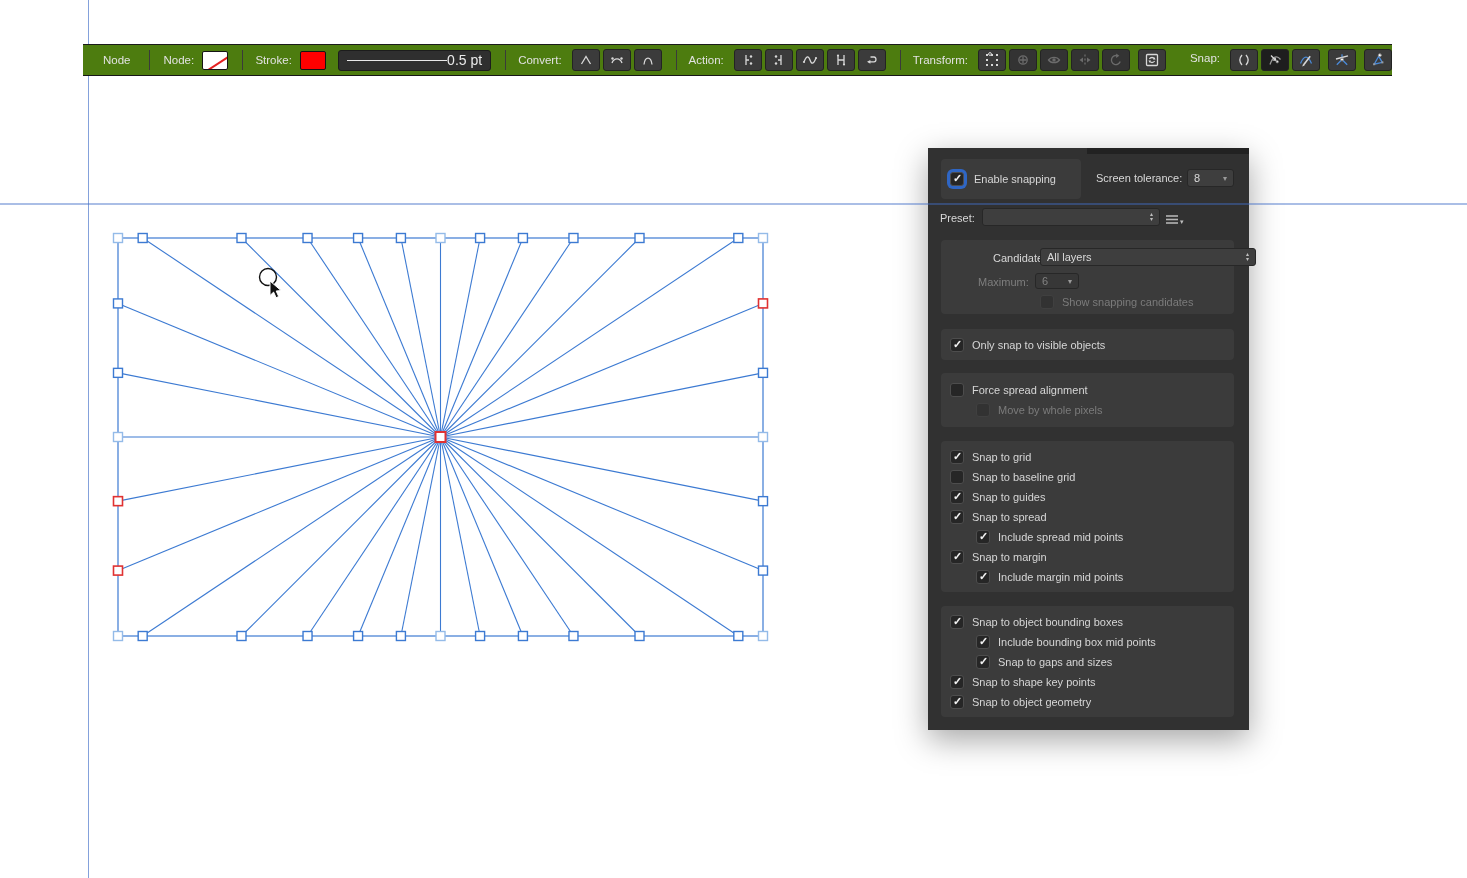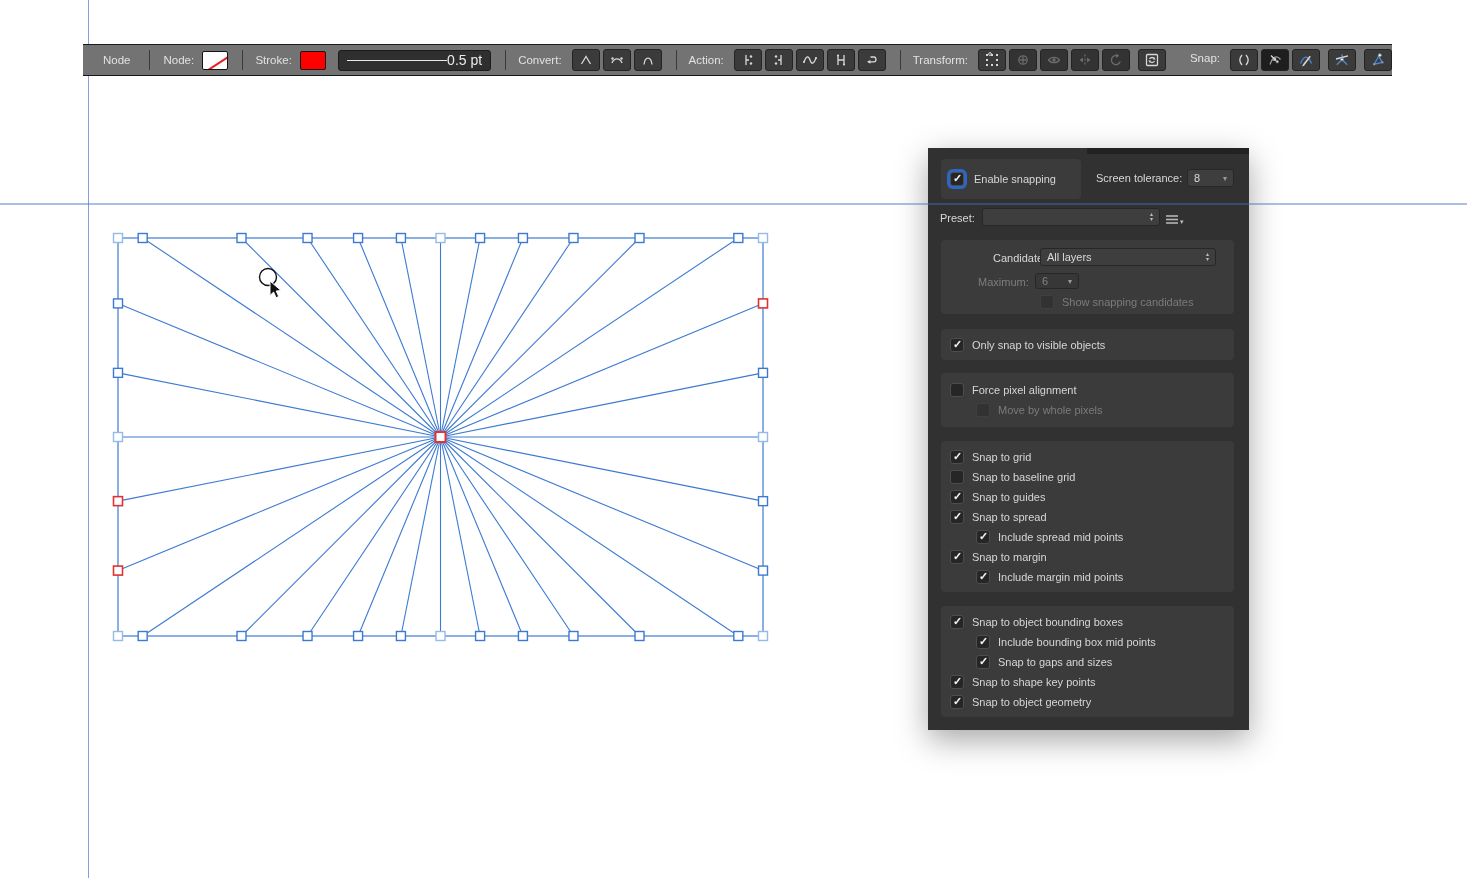--- a/index.html
+++ b/index.html
@@ -11,21 +11,21 @@
   #v-guide { position:absolute; top:0; width:1px; height:878px;
              background:rgba(66,110,200,0.65); z-index:3; }
   #h-guide { position:absolute; left:0; width:1467px; height:2px;
              background:rgba(66,110,200,0.45); z-index:30; }
 
   
   #canvas-svg { position:absolute; left:0; top:0; z-index:2; }
 
   
   #toolbar { position:absolute; left:83px; top:44px; width:1309px; height:32px;
-             background:#737373; border-top:1px solid #1b1b1b; border-bottom:1px solid #161616;
+             background:#4d7c0f; border-top:1px solid #1b1b1b; border-bottom:1px solid #161616;
              display:flex; align-items:center; padding-left:20px; z-index:10;
              overflow:hidden; white-space:nowrap; }
   .tb-label { color:#e2e2e2; font-size:11.5px; }
   .tb-sep { width:1px; height:20px; background:#1d1d1d; border-right:1px solid #3a3a3a; }
   .tb-btn { width:28px; height:22px; background:#3b3b3b; border:1px solid #232323;
             border-radius:3px; display:inline-flex; align-items:center; justify-content:center; }
   .tb-btn.active { background:#1e1e1e; }
   .tb-btn.disabled { background:#333333; }
   .tb-group { display:flex; gap:3px; }
   .icon svg { display:block; }
@@ -392,21 +392,21 @@
             <line x1="1" y1="2" x2="13" y2="2"></line>
             <line x1="1" y1="5.5" x2="13" y2="5.5"></line>
             <line x1="1" y1="9" x2="13" y2="9"></line>
           </g>
       </svg>
       <span class="tri">▾</span>
     </div>
 
     <div class="card" id="card-candidates">
       <span class="p-label" style="left:24px; top:12px;margin-left:28px;">Candidates:</span>
-      <div class="dd" style="left:99px; top:8px; width:176px;align-items:center;">
+      <div class="dd" style="left:99px; top:8px; width:216px;align-items:center;">
         <span>All layers</span>
         <span class="stepper">
             <span>▴</span>
             <span>▾</span>
           </span>
       </div>
       <span class="p-label dim" style="left:37px; top:36px;">Maximum:</span>
       <div class="dd dim" style="left:94px; top:33px; width:44px; height:16px;">
         <span>6</span>
         <span class="caret">▾</span>
@@ -418,21 +418,21 @@
     </div>
 
     <div class="card" id="card-visible">
       <span class="cb checked"></span>
       <span class="lbl" style="margin-left:8px;">Only snap to visible objects</span>
     </div>
 
     <div class="card" id="card-pixel" style="padding:7px 0 0 9px;">
         <div class="cb-row">
           <span class="cb"></span>
-          <span class="lbl">Force pixel alignment</span>
+          <span class="lbl">Force spread alignment</span>
         </div>
         <div class="cb-row indent off">
           <span class="cb disabled"></span>
           <span class="lbl">Move by whole pixels</span>
         </div>
       </div>
     <div class="card" id="card-grid">
         <div class="cb-row">
           <span class="cb checked"></span>
           <span class="lbl">Snap to grid</span>

